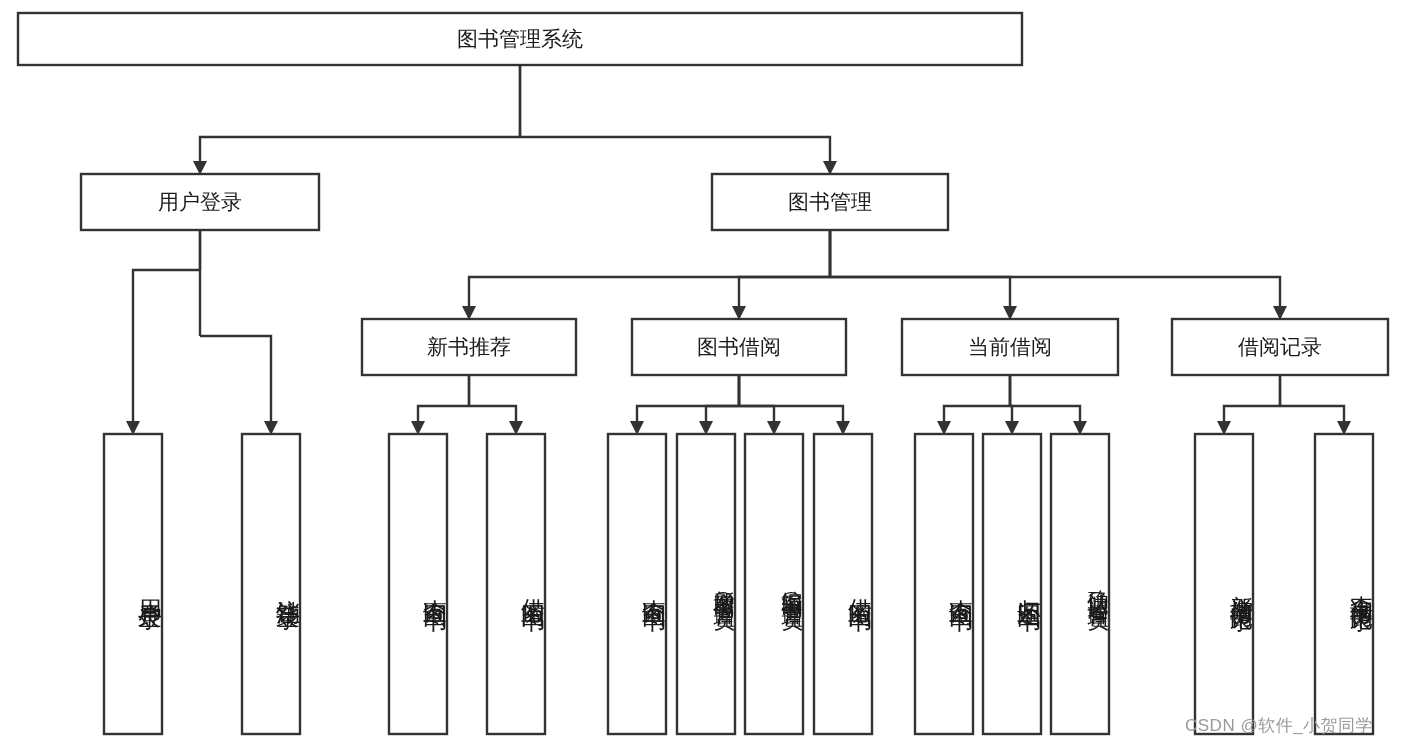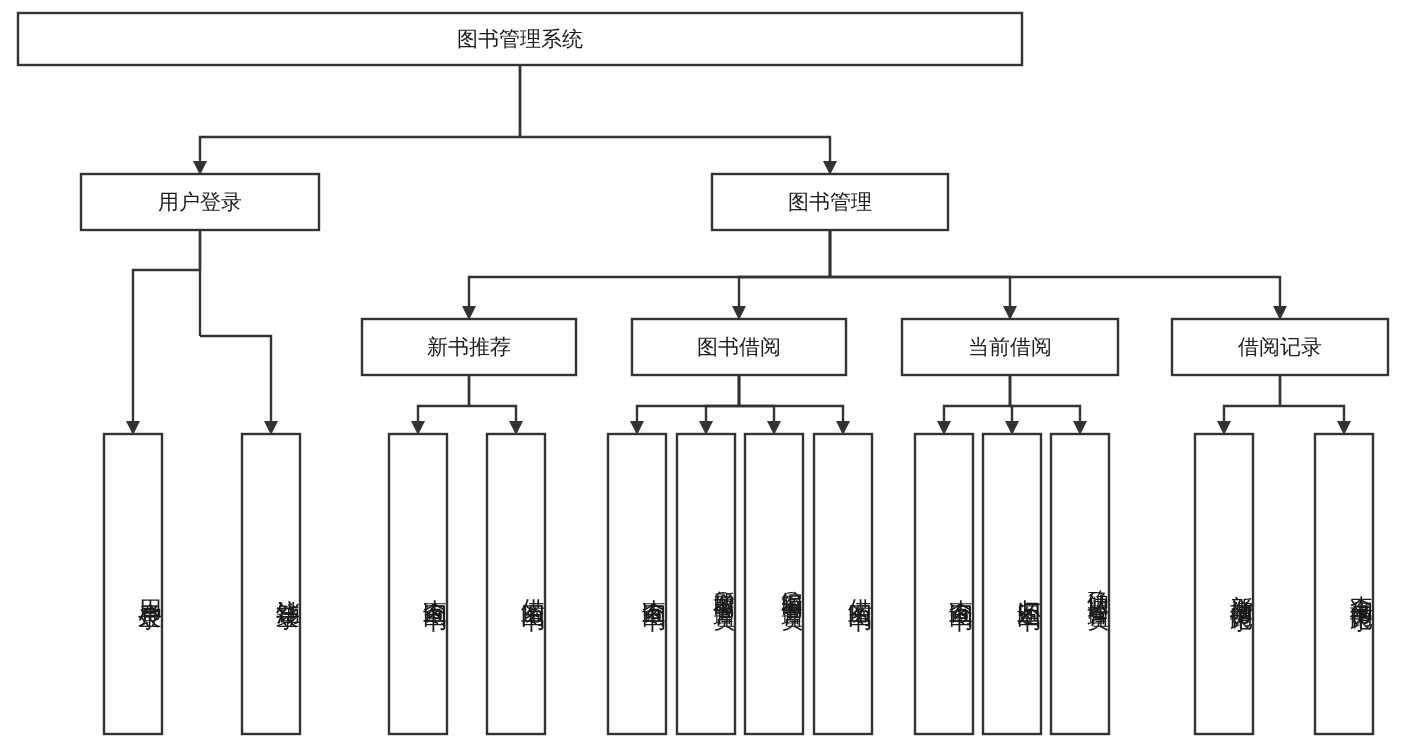--- a/index.html
+++ b/index.html
@@ -180,13 +180,14 @@
       <div class="vlabel" style="left: 677px; top: 446px; width: 58px; height: 280px; font-size: 21px;">新增图书（管理员）</div>
       <div class="vlabel" style="left: 745px; top: 446px; width: 58px; height: 280px; font-size: 21px;">编辑图书（管理员）</div>
       <div class="vlabel" style="left: 814px; top: 446px; width: 58px; height: 280px; font-size: 24px;">借阅图书</div>
       <div class="vlabel" style="left: 915px; top: 446px; width: 58px; height: 280px; font-size: 24px;">查询图书</div>
       <div class="vlabel" style="left: 983px; top: 446px; width: 58px; height: 280px; font-size: 24px;">归还图书</div>
       <div class="vlabel" style="left: 1051px; top: 446px; width: 58px; height: 280px; font-size: 21px;">确认归还（管理员）</div>
       <div class="vlabel" style="left: 1195px; top: 446px; width: 58px; height: 280px; font-size: 23px;">新增借阅记录</div>
       <div class="vlabel" style="left: 1315px; top: 446px; width: 58px; height: 280px; font-size: 23px;">查询借阅记录</div>
     </div>
 
+  <div class="watermark">CSDN @软件_小贺同学</div>
 </div>
 
 </body></html>

